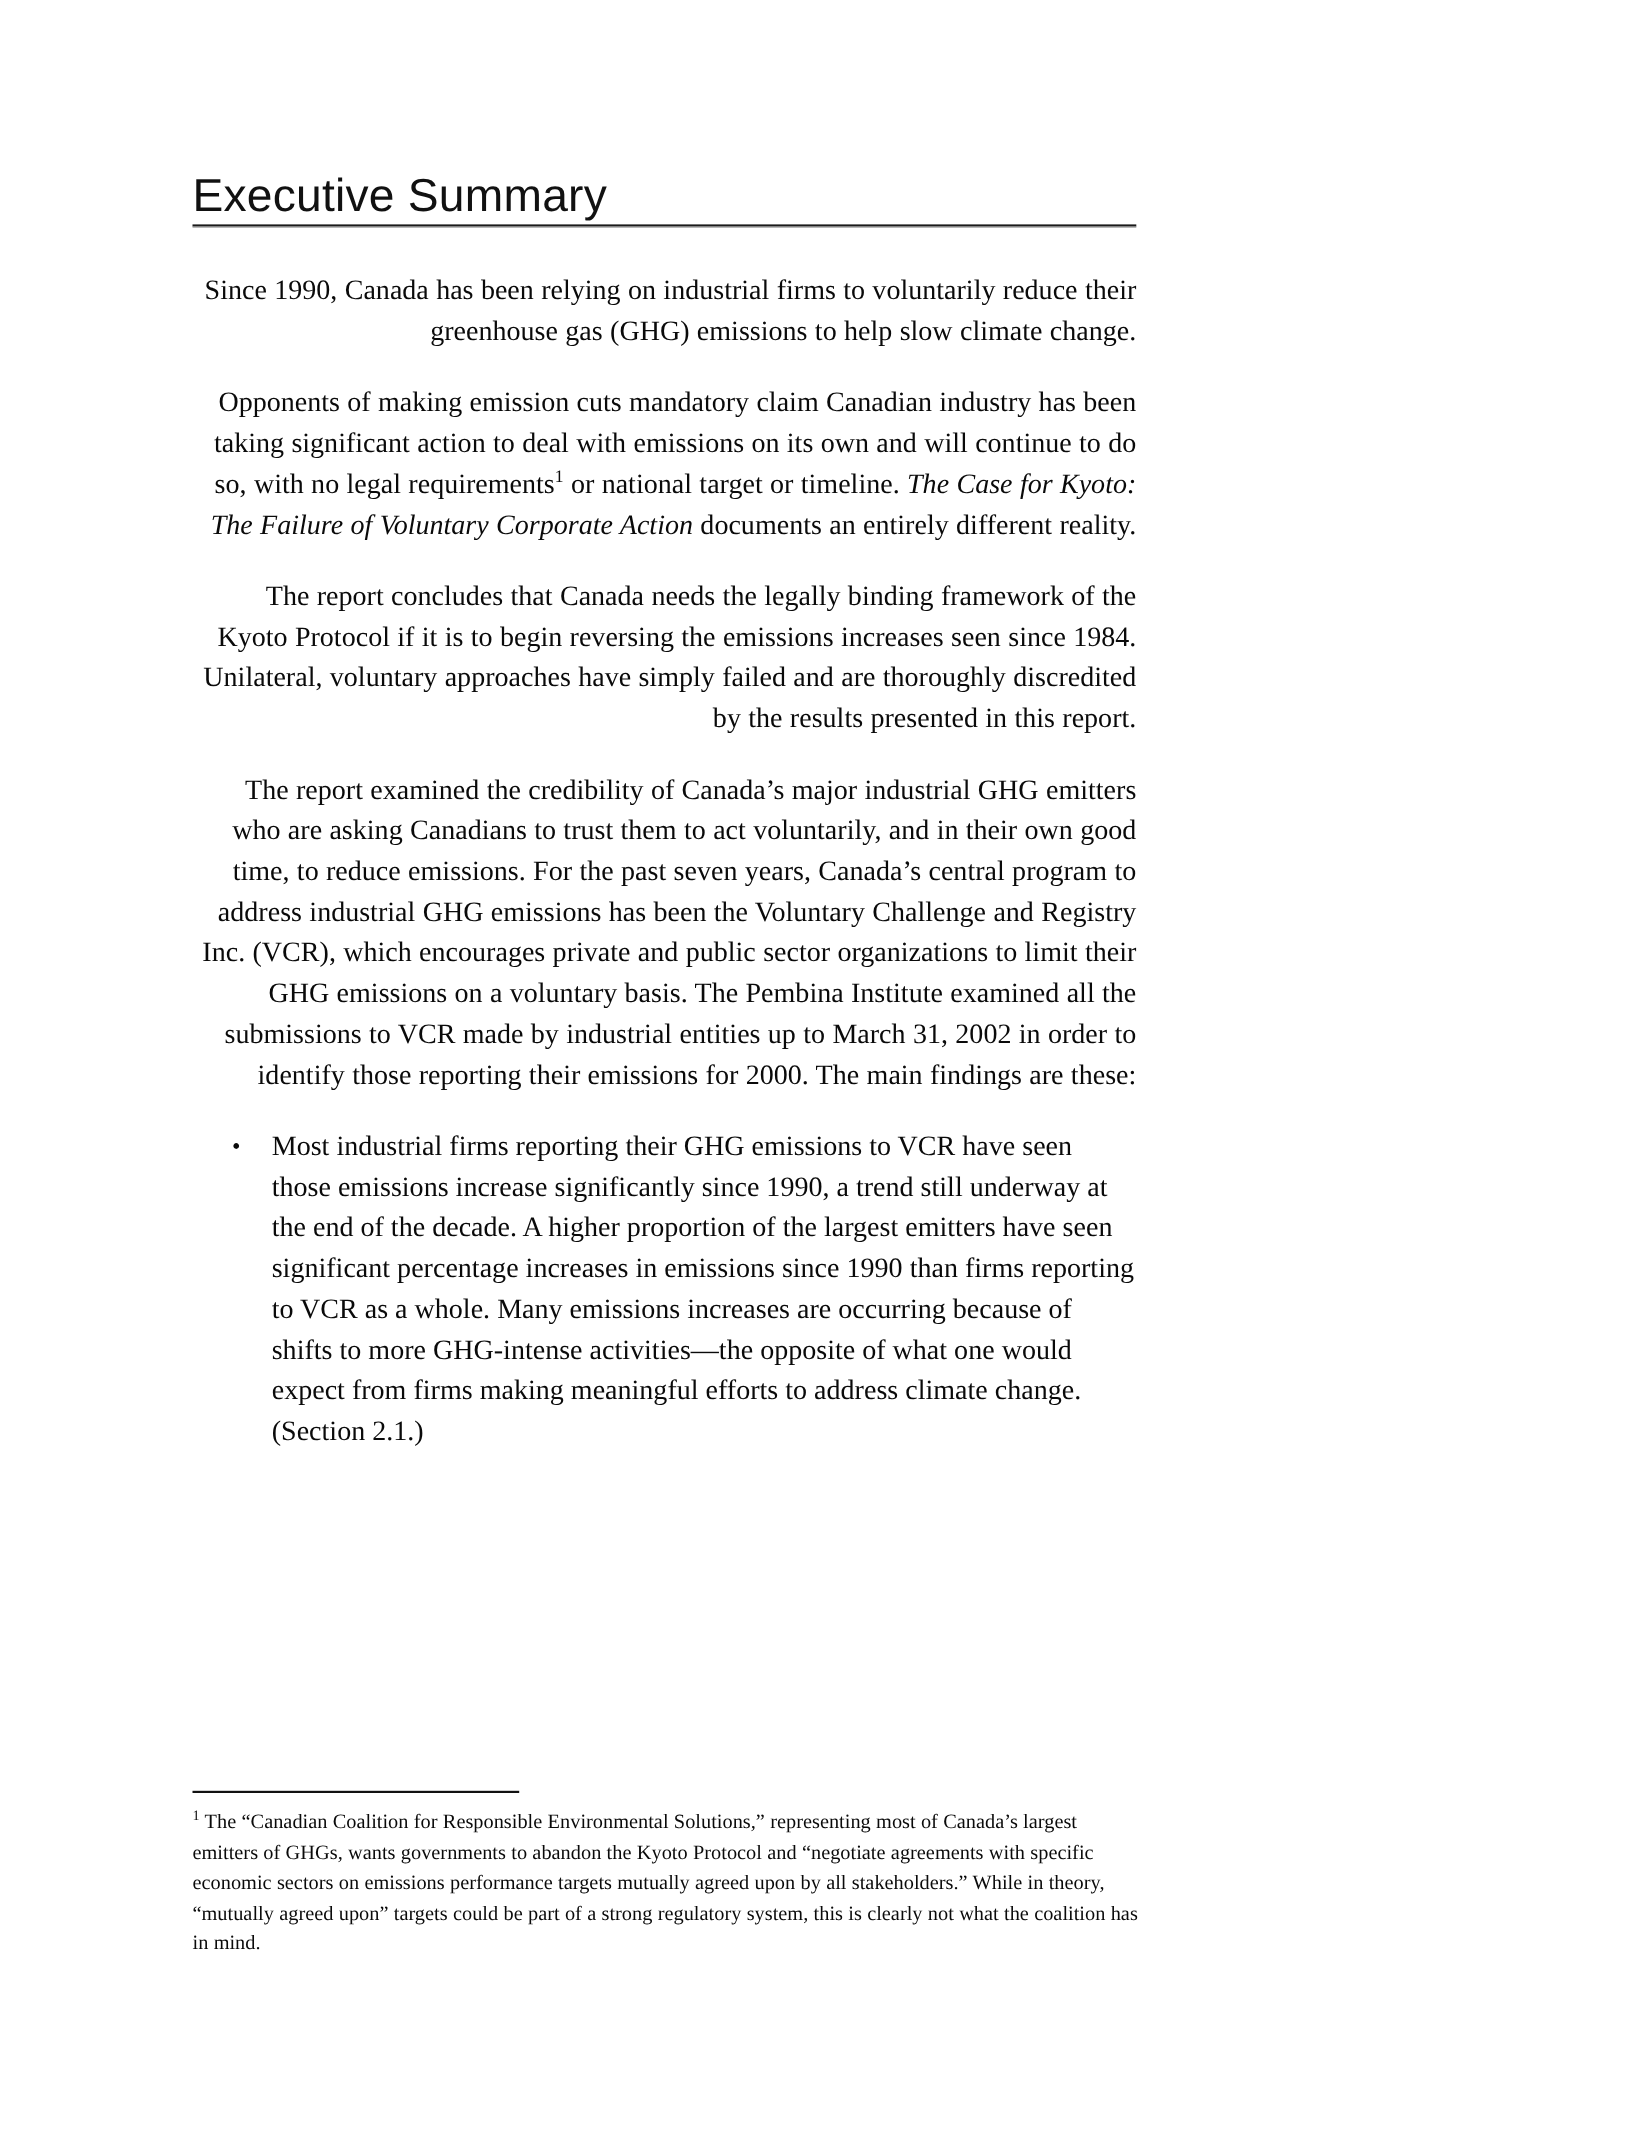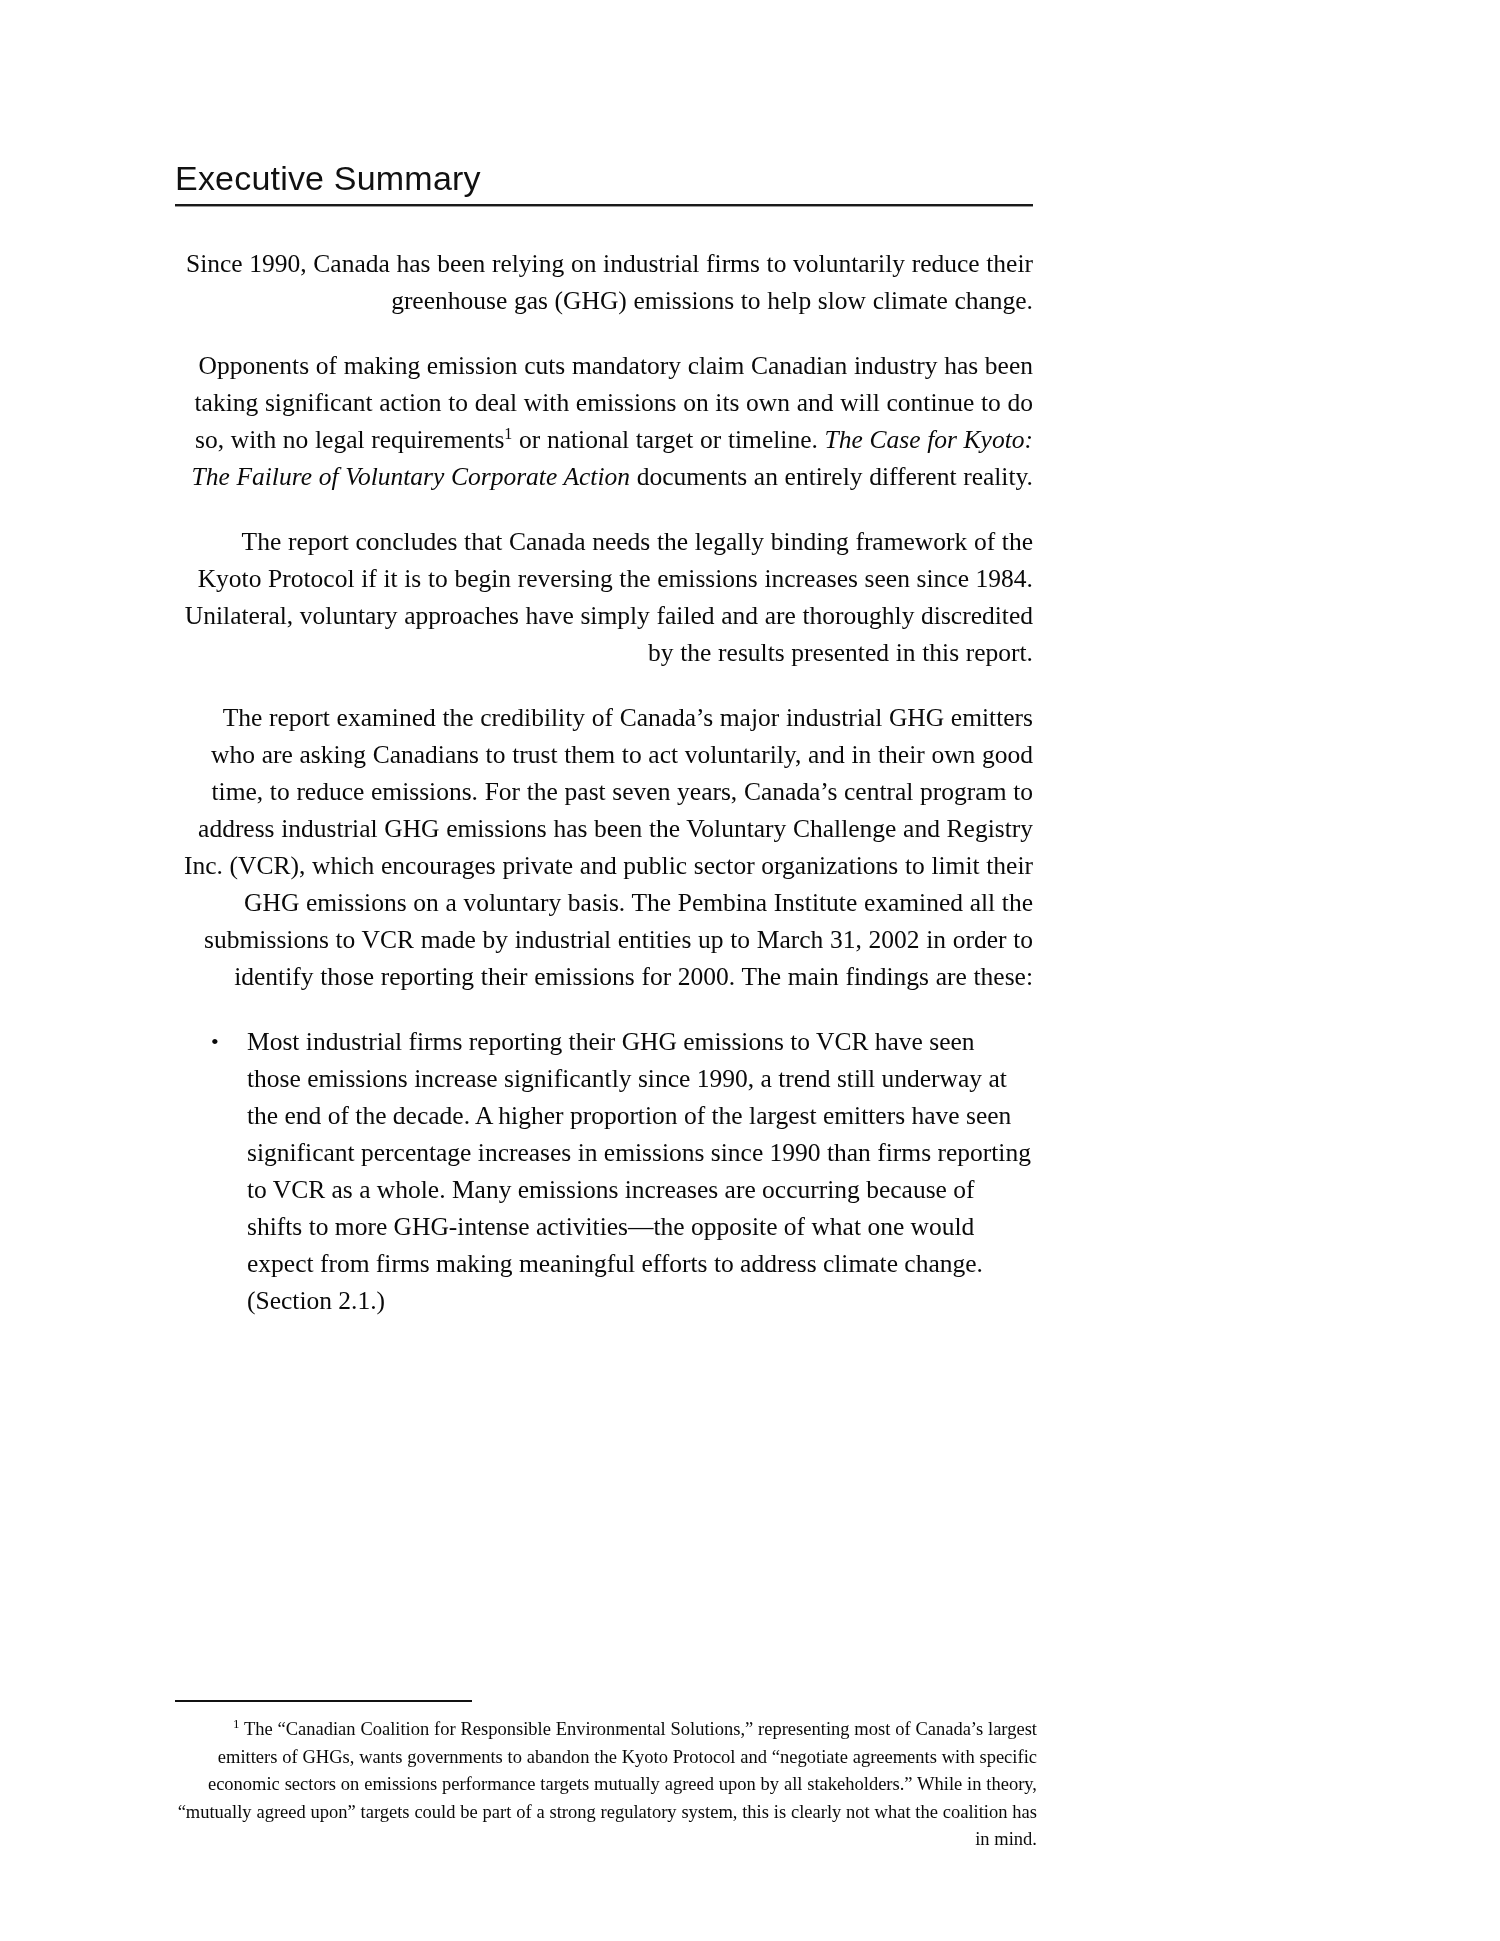--- a/index.html
+++ b/index.html
@@ -27,21 +27,21 @@
     width: 858px;
   }
 
   
   .heading-block {
     padding-top: 158px;
   }
   h1.doc-heading {
     font-family: "Liberation Sans", "DejaVu Sans", sans-serif;
     font-weight: 400;
-    font-size: 34px;
+    font-size: 42px;
     line-height: 40px;
     margin: 0 0 6px 0;
     letter-spacing: 0.2px;
     color: #111111;
   }
   .heading-rule {
     width: 858px;
     height: 0;
     border-top: 2px solid #1a1a1a;
     border-bottom: 1px solid #9a9a9a;
@@ -88,23 +88,22 @@
     left: 36px;
     top: 0;
     font-size: 22px;
     line-height: 37px;
   }
 
   
   .footnote-area {
     position: absolute;
     left: 175px;
-    top: 1700px;
+    top: 1628px;
     width: 862px;
-    text-align: right;
   }
   .footnote-rule {
     width: 297px;
     height: 0;
     border-top: 2.5px solid #111111;
     margin-bottom: 14px;
   }
   p.footnote {
     font-size: 18.5px;
     line-height: 27.5px;

